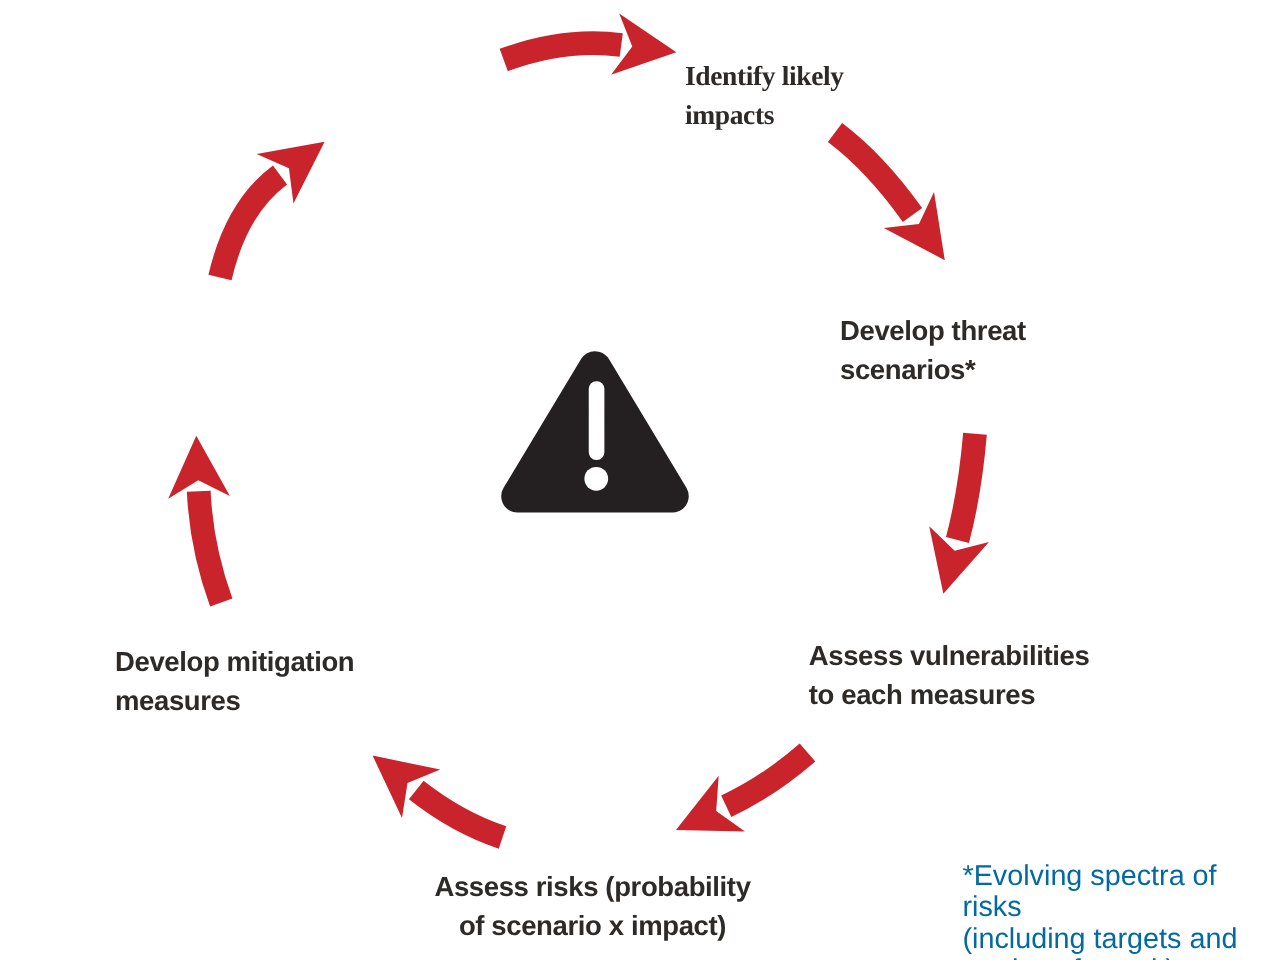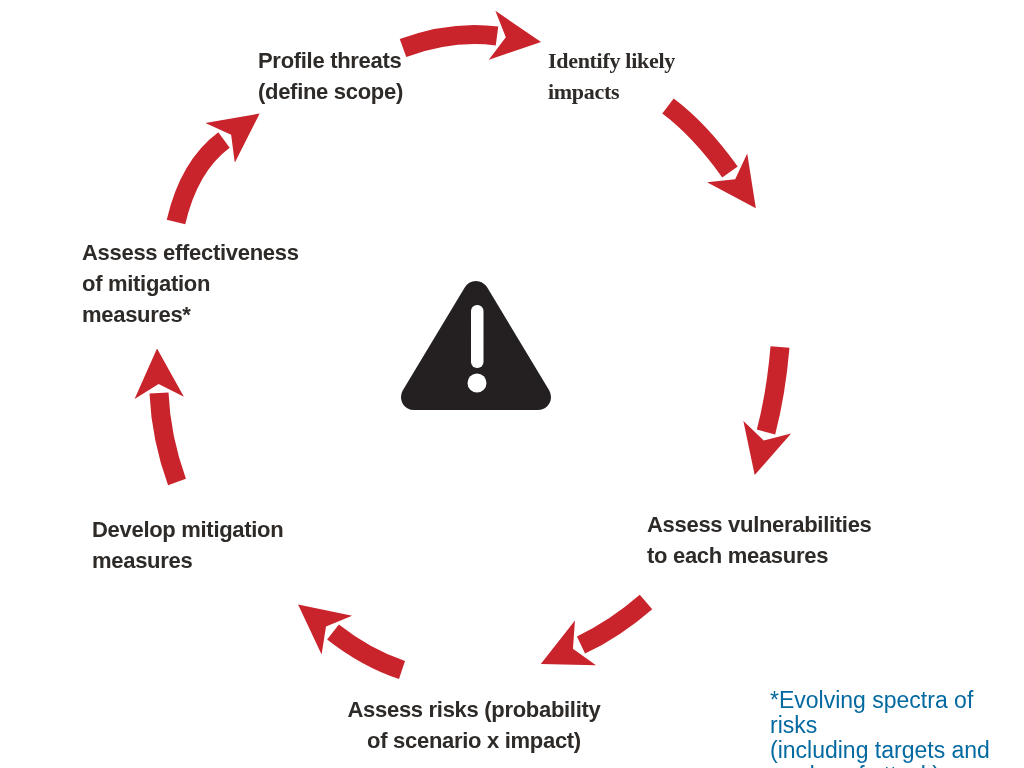--- a/index.html
+++ b/index.html
@@ -51,37 +51,34 @@
     <path class="arrow" d="M177 482 Q161 438 159 393" marker-end="url(#ah)" stroke="#c9242c"></path>
     <path class="arrow" d="M176 222 Q189 166 224 140" marker-end="url(#ah)" stroke="#c9242c"></path>
 
     <g>
       <path d="M476 294 L414 397 L538 397 Z" stroke-width="26" stroke-linejoin="round" fill="#242021" stroke="#242021"></path>
       <rect x="471" y="305" width="12.5" height="63" rx="6" fill="#ffffff"></rect>
       <circle cx="477" cy="383" r="9.5" fill="#ffffff"></circle>
     </g>
   </svg>
 
-  <div class="step-label" style="left:258px;top:45px;">Profile threats
-(define scope)</div>
 
   <div class="step-label" style="left:548px;top:45px;font-family:Liberation Serif, serif;">Identify likely
 impacts</div>
 
+  <div class="step-label" style="left:672px;top:249px;">Develop threat
+scenarios*</div>
 
   <div class="step-label" style="left:647px;top:509px;">Assess vulnerabilities
 to each measures</div>
 
   <div class="step-label" style="left:92px;top:514px;">Develop mitigation
 measures</div>
 
   <div class="step-label centered" style="left:314px;top:694px;width:320px;">Assess risks (probability
 of scenario x impact)</div>
 
-  <div class="step-label" style="left:82px;top:237px;">Assess effectiveness
-of mitigation
-measures*</div>
 
   <div class="footnote" style="left:770px;top:688px;">*Evolving spectra of risks
 (including targets and
 modes of attack)</div>
 
 </div>
 
 </body></html>

